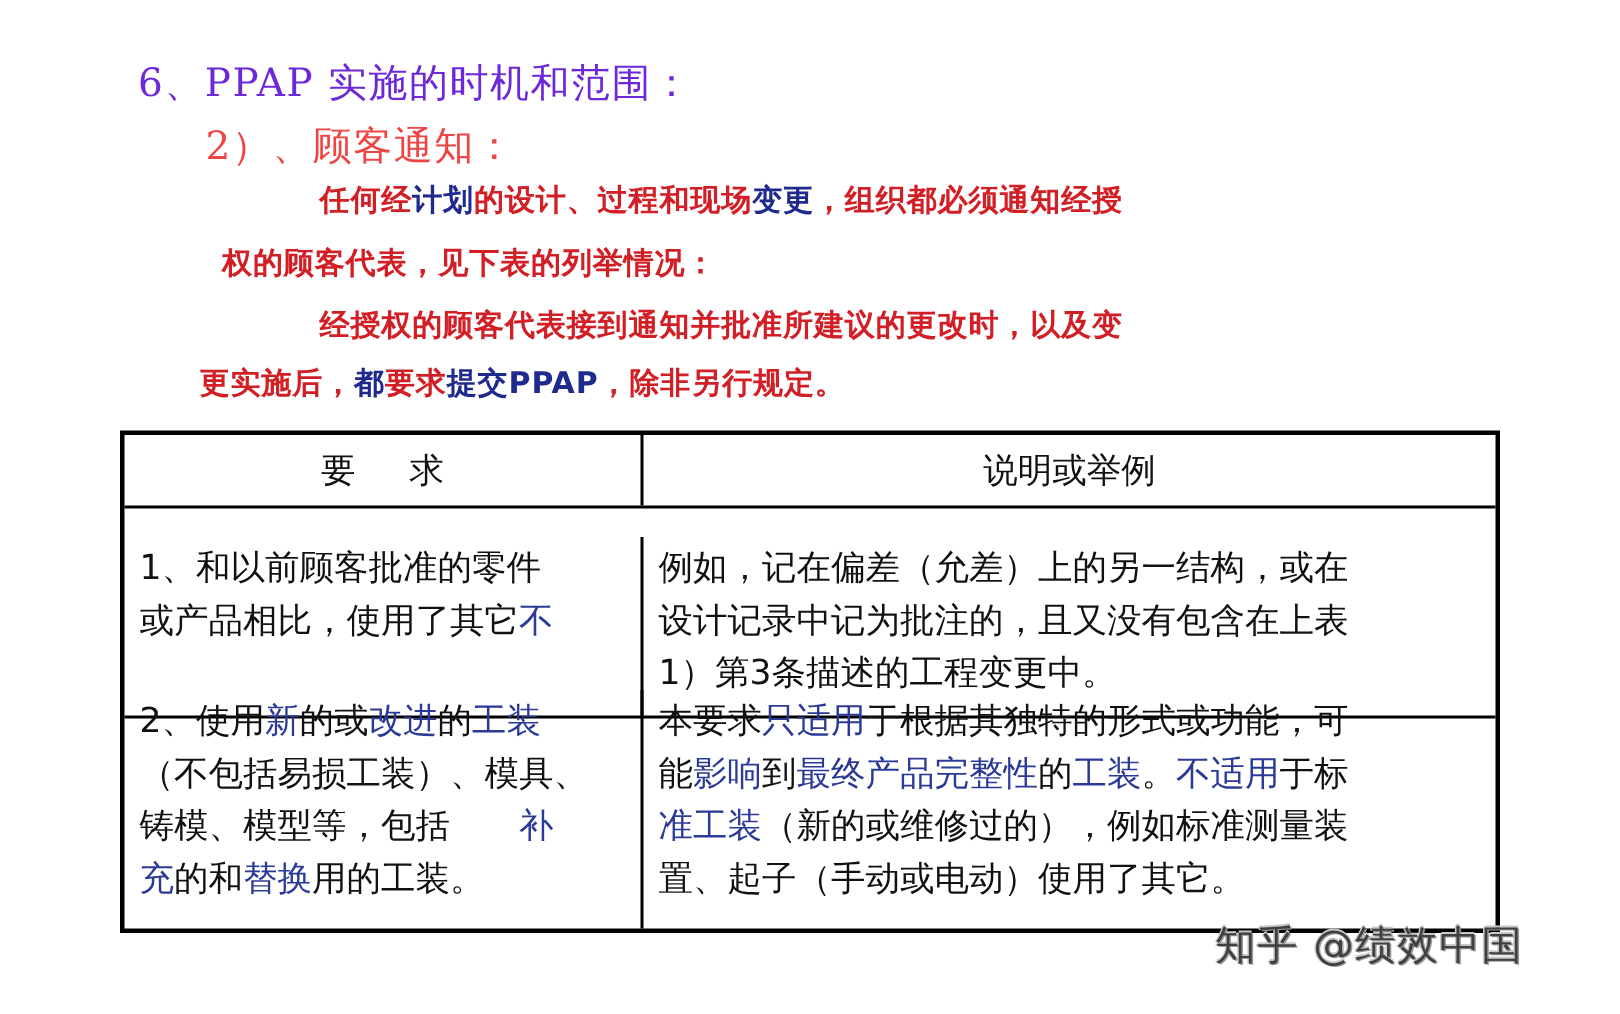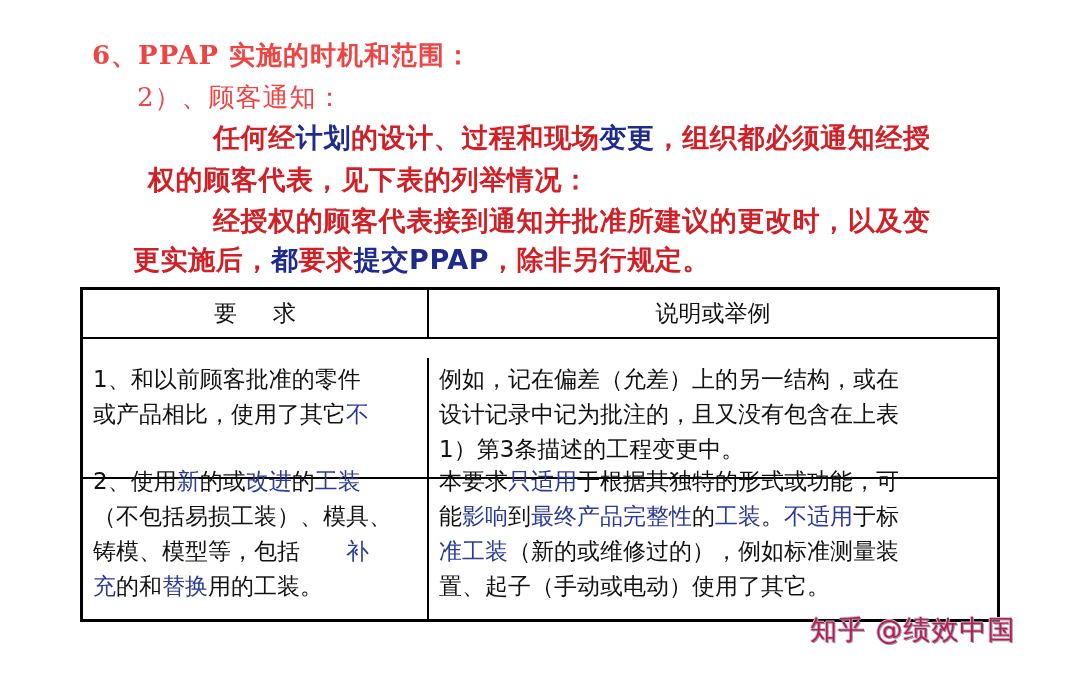--- a/index.html
+++ b/index.html
@@ -1,23 +1,23 @@
 <!DOCTYPE html>
 <html><head>
   <meta charset="utf-8">
   <style>
     html, body { margin: 0; padding: 0; }
     body {
       width: 1080px; height: 676px; background: #ffffff; position: relative; overflow: hidden;
       font-family: "DejaVu Serif", "Liberation Serif", serif; color: #111;
     }
     .abs { position: absolute; white-space: nowrap; }
-    .h1 { left: 92px; top: 38px; font-size: 26px; letter-spacing: 1px; color: #ef4444; font-weight: bold; }
+    .h1 { left: 92px; top: 38px; font-size: 26px; letter-spacing: 1px; color: #6d28d9; }
     .h2 { left: 137px; top: 80px; font-size: 26px; letter-spacing: 1px; color: #ef4444; text-align: center; }
-    .para { font-family: "DejaVu Sans", "Liberation Sans", sans-serif; font-weight: bold; font-size: 27px; letter-spacing: 0.6px; }
+    .para { font-family: "DejaVu Sans", "Liberation Sans", sans-serif; font-weight: bold; font-size: 20px; letter-spacing: 0.6px; }
     .red { color: #d21f26; }
     .blue { color: #1f2a8f; }
     .tblue { color: #2b3a96; }
     .p1l1 { left: 213px; top: 120px; }
     .p1l2 { left: 148px; top: 162px; }
     .p2l1 { left: 213px; top: 203px; }
     .p2l2 { left: 133px; top: 242px; }
 
     .table {
       position: absolute; left: 80px; top: 287px; width: 920px; height: 335px;
@@ -32,21 +32,21 @@
     .cell { box-sizing: border-box; position: relative; }
     .c1 { width: 346px; border-right: 2px solid #000; }
     .c2 { flex: 1; }
     .header .cell { display: flex; align-items: center; justify-content: center; }
     .hdr-text { font-size: 23px; }
     .hdr-req { letter-spacing: 36px; margin-right: -36px; }
     .body-text { position: absolute; left: 10px; top: 4px; line-height: 35px; white-space: nowrap; }
     .c2 .body-text { left: 10px; }
     .watermark {
       left: 810px; top: 612px; font-family: "DejaVu Sans", "Liberation Sans", sans-serif;
-      font-size: 27px; color: #be185d; letter-spacing: 1px;
+      font-size: 27px; color: #404040; letter-spacing: 1px;
       text-shadow: 1px 1px 0 #9a9a9a, -1px 0 0 #c8c8c8, 0 -1px 0 #c8c8c8;
       text-align: right;
     }
   </style>
 </head>
 <body>
 
 <div class="abs h1">6、PPAP 实施的时机和范围：</div>
 <div class="abs h2">2）、顾客通知：</div>
 

